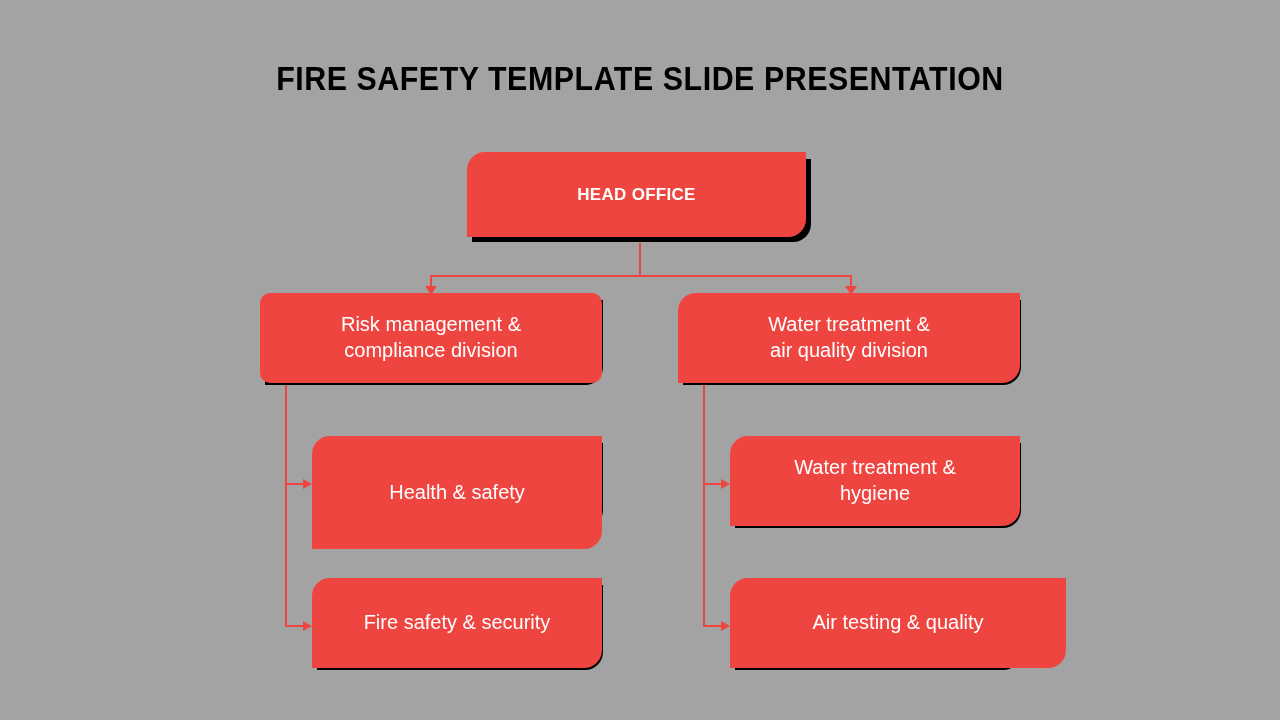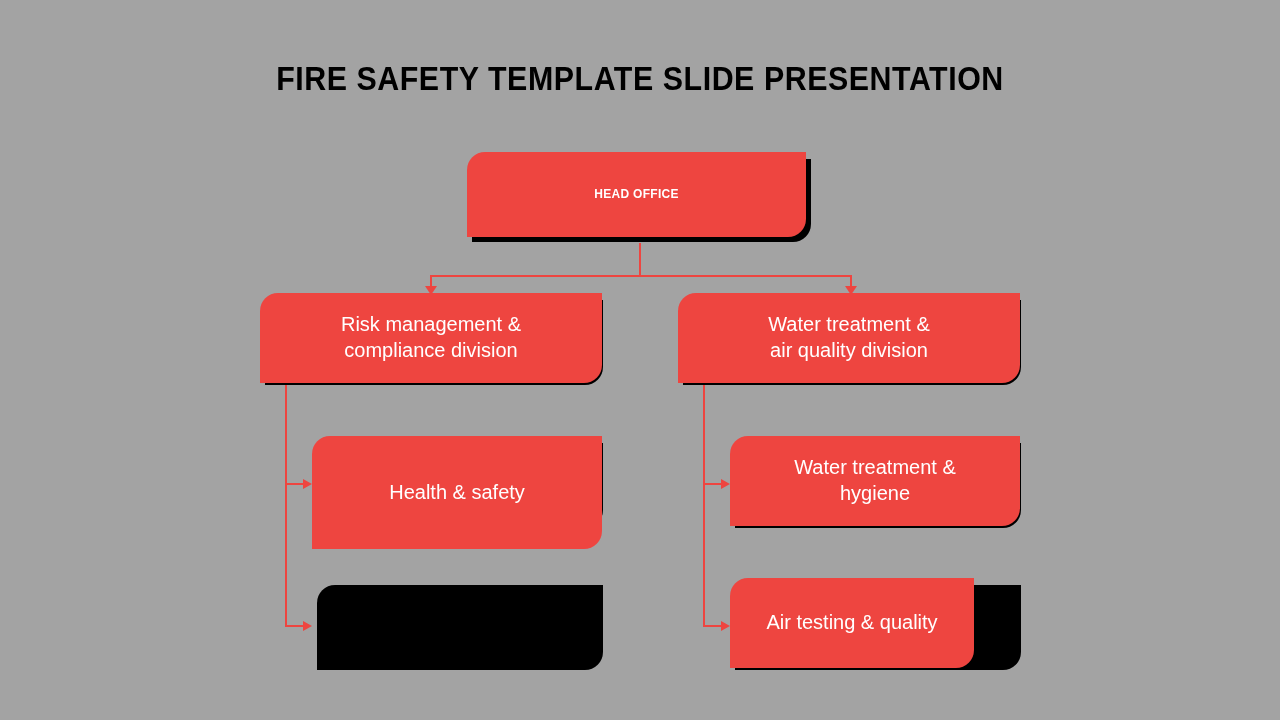--- a/index.html
+++ b/index.html
@@ -56,21 +56,21 @@
   }
   
   .node-shadow {
     position: absolute;
     background: #000000;
     border-radius: 18px 0 18px 0;
     z-index: 2;
   }
 
   .level-1 {
-    font-size: 12px;
+    font-size: 17px;
     font-weight: bold;
     letter-spacing: 0.3px;
   }
   .level-2 {
     font-size: 20px;
     font-weight: normal;
   }
   .level-3 {
     font-size: 20px;
     font-weight: normal;
@@ -133,37 +133,40 @@
   <div class="node-shadow" style="left:683px; top:300px; width:338px; height:85px;"></div>
   <div class="node-shadow" style="left:317px; top:443px; width:286px; height:85px;"></div>
   <div class="node-shadow" style="left:735px; top:443px; width:286px; height:85px;"></div>
   <div class="node-shadow" style="left:317px; top:585px; width:286px; height:85px;"></div>
   <div class="node-shadow" style="left:735px; top:585px; width:286px; height:85px;"></div>
 
   <div class="node level-1" style="left:467px; top:152px; width:339px; height:85px;">
     <span class="node-label">HEAD OFFICE</span>
   </div>
 
-  <div class="node level-2" style="left:260px; top:293px; width:342px; height:90px;">
+  <div class="node level-2" style="left:260px; top:293px; width:342px; height:90px;border-radius:10px;">
     <span class="node-label">Risk management &amp;
 compliance division</span>
   </div>
 
   <div class="node level-2" style="left:678px; top:293px; width:342px; height:90px;">
     <span class="node-label">Water treatment &amp;
 air quality division</span>
   </div>
 
   <div class="node level-3" style="left:312px; top:436px; width:290px; height:113px;">
     <span class="node-label">Health &amp; safety</span>
   </div>
 
   <div class="node level-3" style="left:730px; top:436px; width:290px; height:90px;">
     <span class="node-label">Water treatment &amp;
 hygiene</span>
   </div>
 
+  <div class="node level-3" style="left:312px; top:578px; width:290px; height:90px;">
+    <span class="node-label">Fire safety &amp; security</span>
+  </div>
 
-  <div class="node level-3" style="left:730px; top:578px; width:244px; height:90px;">
+  <div class="node level-3" style="left:730px; top:578px; width:336px; height:90px;">
     <span class="node-label">Air testing &amp; quality</span>
   </div>
 
 </div>
 
 </body></html>

